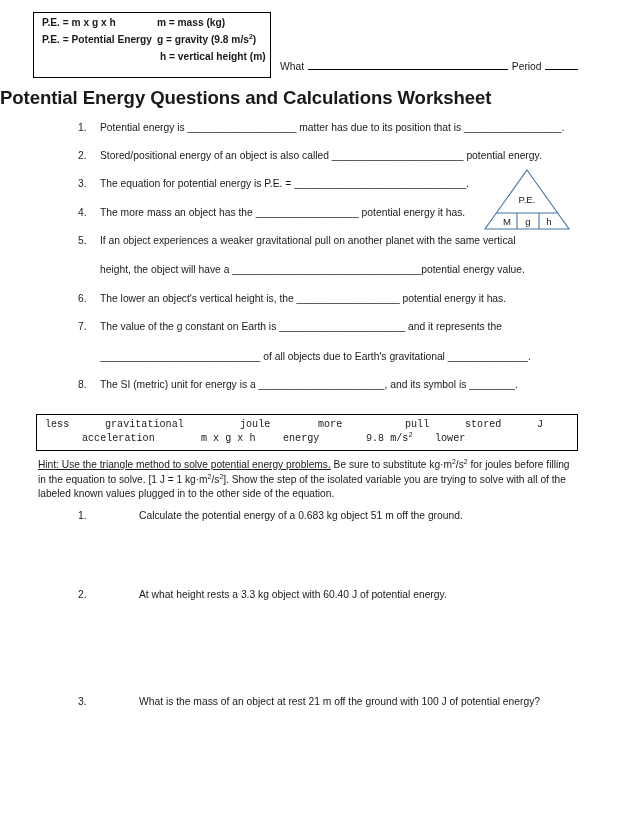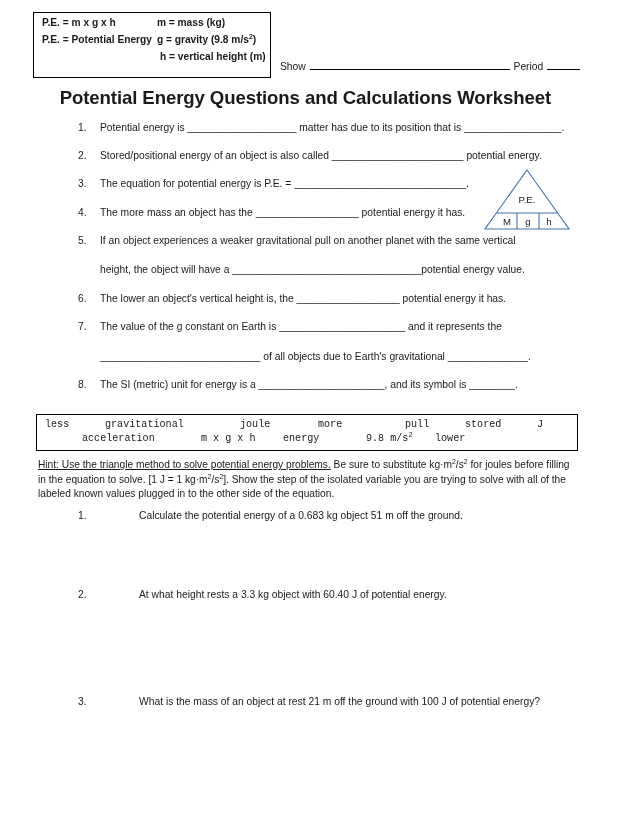--- a/index.html
+++ b/index.html
@@ -57,21 +57,21 @@
     vertical-align: baseline;
     height: 0.92em;
     margin: 0 1px;
   }
 
   
   #page-title {
     position: absolute;
     left: 0; top: 87px;
     width: 551px;
-    text-align: right;
+    text-align: left;
     font-size: 18.6px;
     font-weight: bold;
     letter-spacing: -0.1px;
   }
 
   
   #fill-list {
     position: absolute;
     left: 78px; top: 121px;
     width: 500px;
@@ -165,21 +165,21 @@
     <div class="formula-row">
       <span class="formula-left">P.E. = Potential Energy</span>
       <span class="formula-right">g = gravity (9.8 m/s<sup>2</sup>)</span>
     </div>
     <div class="formula-row">
       <span class="formula-right fr-indent">h = vertical height (m)</span>
     </div>
   </div>
 
   <div id="name-line">
-    <span>Show</span>
+    <span>What</span>
     <span class="rule" style="width:200px"></span>
     <span>Period</span>
     <span class="rule" style="width:33px"></span>
   </div>
 </div>
 
 <div id="page-title">Potential Energy Questions and Calculations Worksheet</div>
 
 <div id="fill-list">
 

